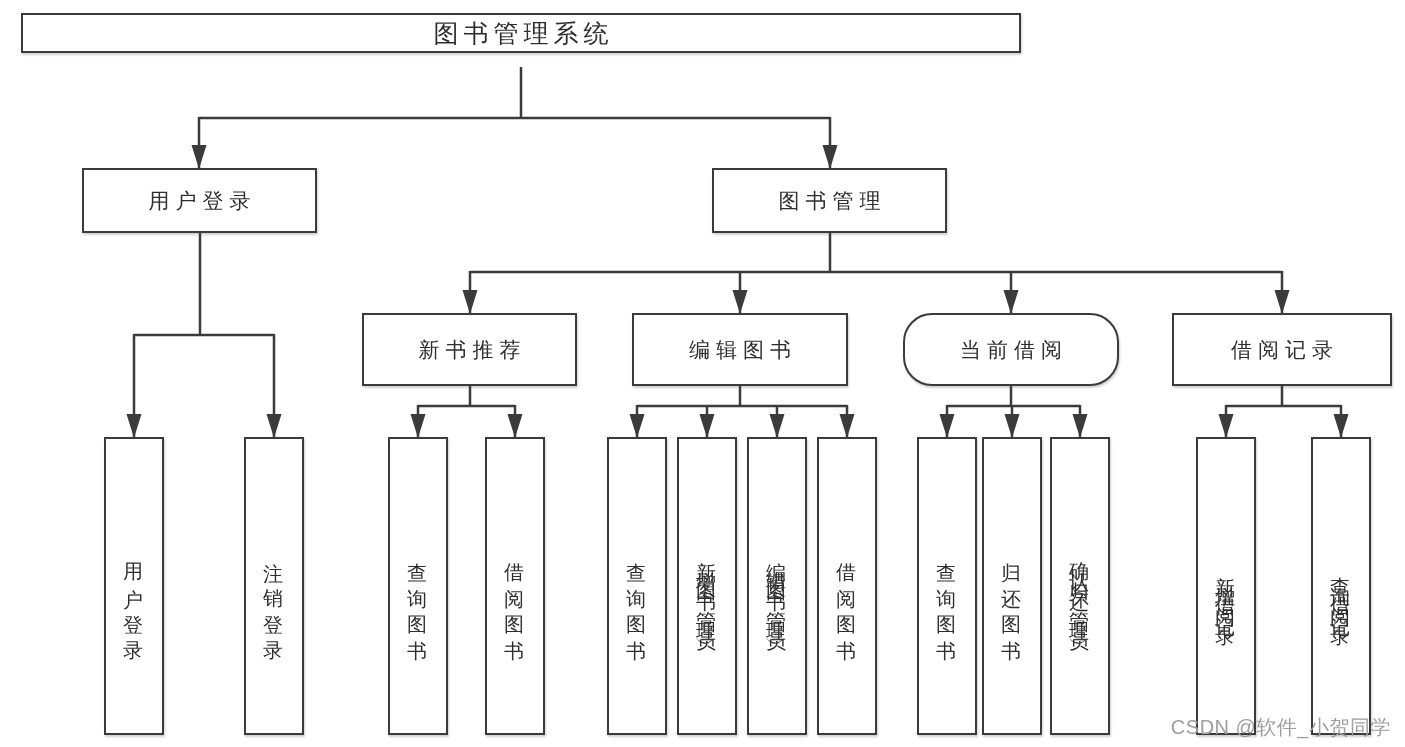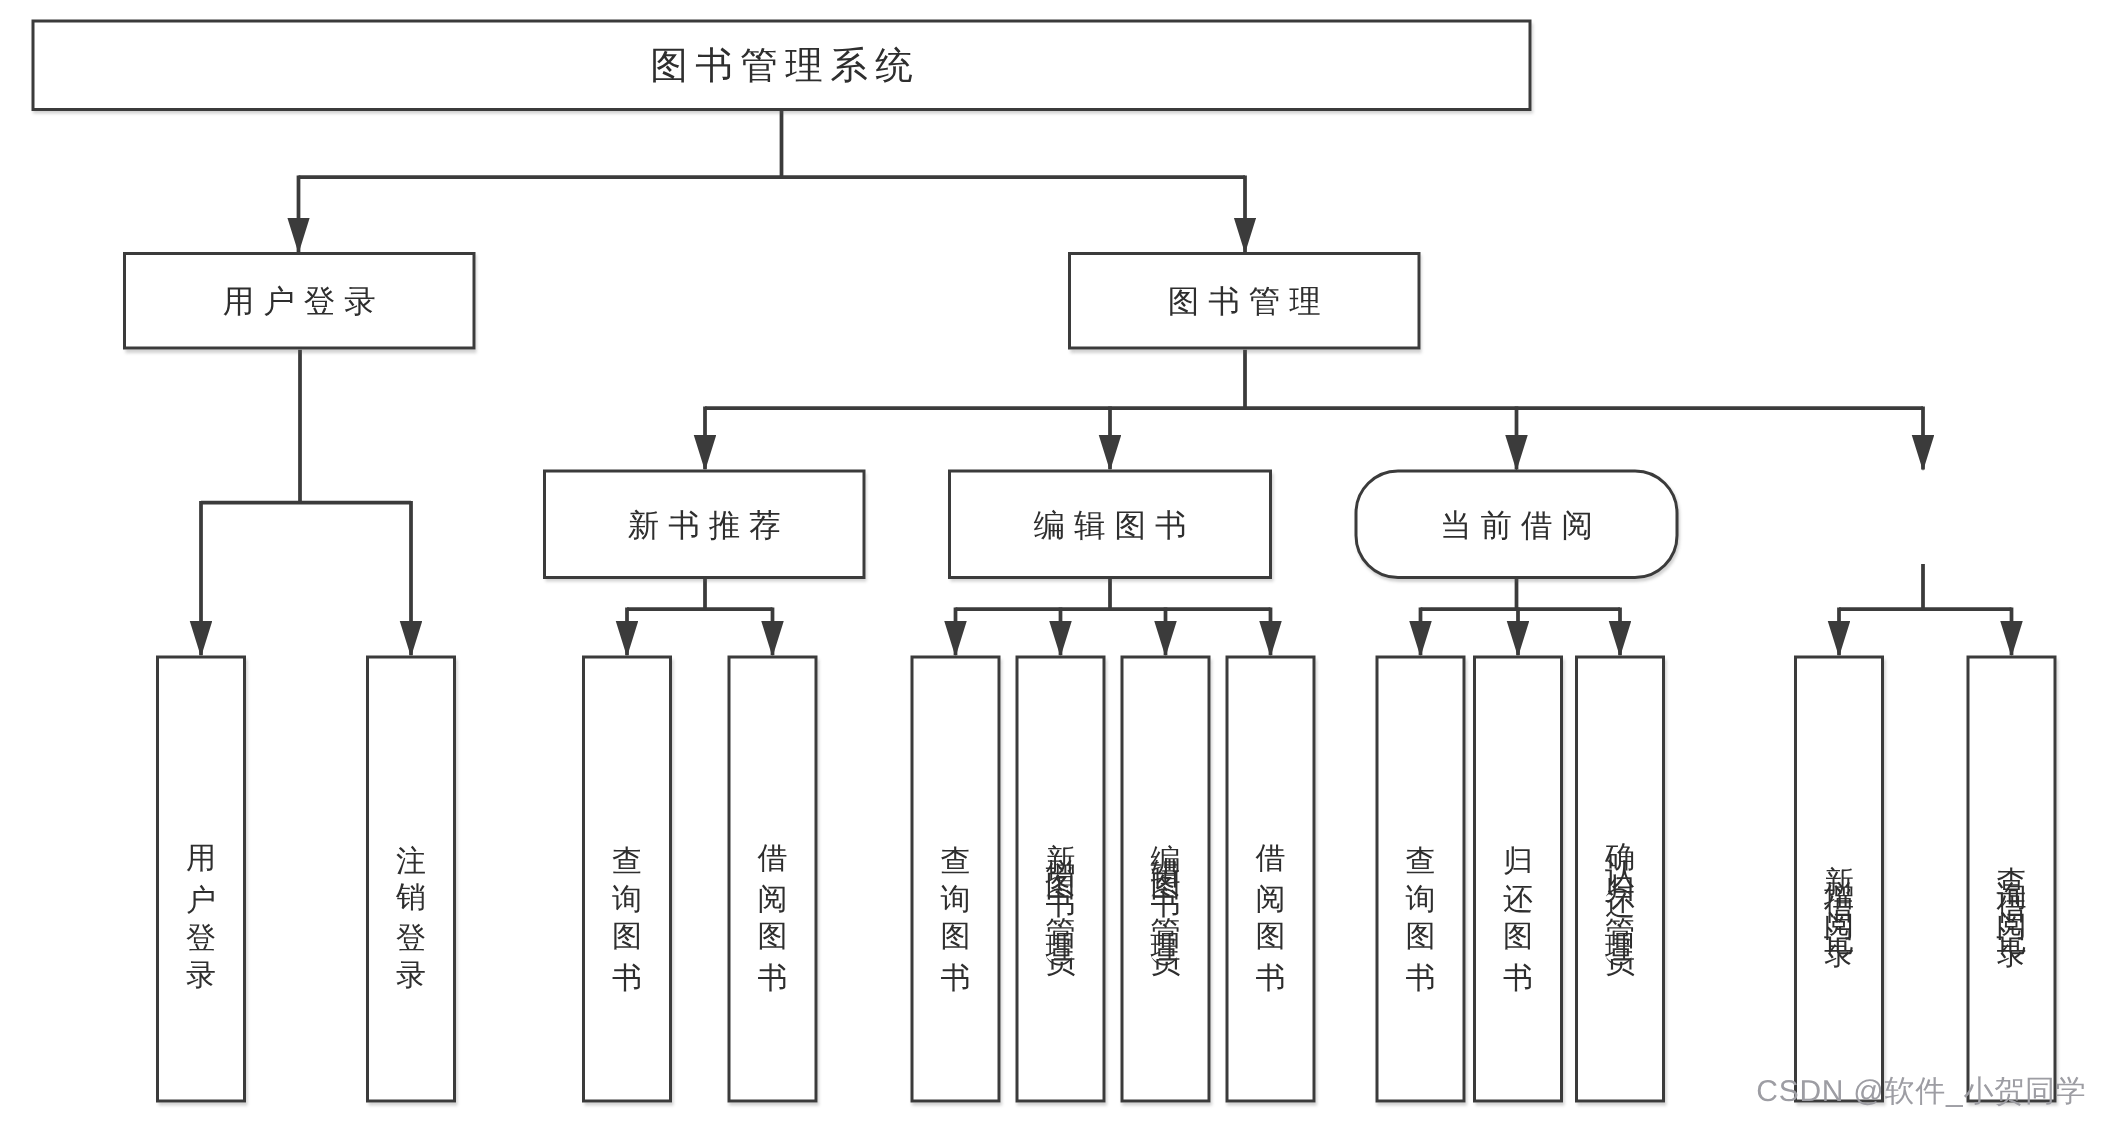--- a/index.html
+++ b/index.html
@@ -86,39 +86,42 @@
       </g>
       <g>
         <path d="M1282,376 V406"></path>
         <path d="M1226,406 H1341"></path>
         <line x1="1226" y1="405" x2="1226" y2="437" marker-end="url(#ah)"></line>
         <line x1="1341" y1="405" x2="1341" y2="437" marker-end="url(#ah)"></line>
       </g>
     </g>
   </svg>
 
-  <div class="node" style="left:21px; top:13px; width:1000px; height:61px;">
+  <div class="node" style="left:21px; top:13px; width:1000px; height:40px;">
     <span class="hlabel root-label">图书管理系统</span>
   </div>
 
   <div class="node lvl2" style="left:82px;">
     <span class="hlabel">用户登录</span>
   </div>
   <div class="node lvl2" style="left:712px;">
     <span class="hlabel">图书管理</span>
   </div>
 
   <div class="node lvl3" style="left:362px; width:215px;">
     <span class="hlabel">新书推荐</span>
   </div>
   <div class="node lvl3" style="left:632px; width:216px;">
     <span class="hlabel">编辑图书</span>
   </div>
   <div class="node lvl3" style="left:903px; width:216px;border-radius:29px;">
     <span class="hlabel">当前借阅</span>
+  </div>
+  <div class="node lvl3" style="left:1172px; width:220px;">
+    <span class="hlabel">借阅记录</span>
   </div>
 
   <div class="node leaf" style="left:104px;">
     <span class="vtext spread">用户登录</span>
   </div>
   <div class="node leaf" style="left:244px;">
     <span class="vtext spread">注销登录</span>
   </div>
 
   <div class="node leaf" style="left:388px;">

